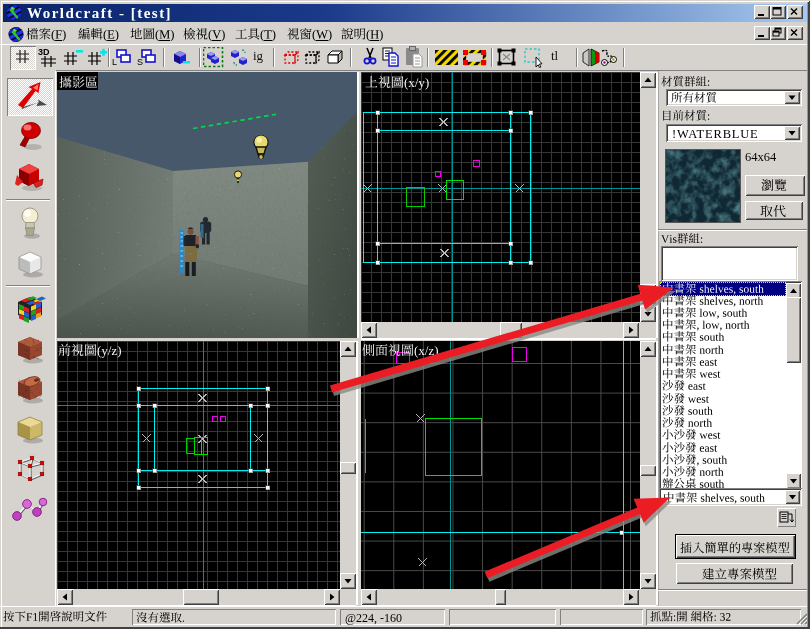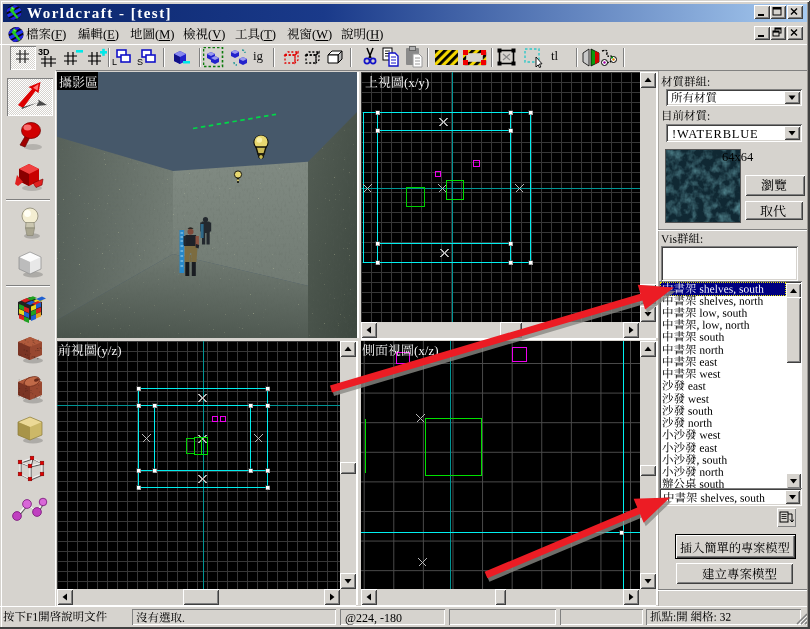--- a/index.html
+++ b/index.html
@@ -911,21 +911,21 @@
         <filter id="wat" x="0" y="0" width="1" height="1">
           <feTurbulence type="fractalNoise" baseFrequency="0.13 0.11" numOctaves="3" seed="8"></feTurbulence>
           <feColorMatrix type="matrix" values="0 0 0 0 0.16, 0 0 0 0 0.42, 0 0 0 0 0.47, 1.3 0 0 0 -0.5"></feColorMatrix>
           <feComposite operator="in" in2="SourceGraphic"></feComposite>
         </filter>
       </defs>
       <rect width="74" height="72" fill="#102833"></rect>
       <rect width="74" height="72" fill="#2a6a78" filter="url(#wat)"></rect>
     </svg>
   </div>
-<div style="left:722px;top:150px;font:12.5px 'Liberation Serif',serif">64x64</div>
+<div style="left:745px;top:150px;font:12.5px 'Liberation Serif',serif">64x64</div>
 <div class="r2" style="left:745px;top:175px;width:60px;height:21px;"></div>
 <svg width="28" height="18" style="position:absolute;left:761px;top:178px;overflow:visible">
     <g fill="#000" transform="translate(0,11.9) scale(0.013000,-0.013000)">
       <use href="#q41" x="0"></use>
       <use href="#q42" x="1000"></use>
     </g>
   </svg>
 <div class="r2" style="left:745px;top:201px;width:58px;height:19px;"></div>
 <svg width="28" height="18" style="position:absolute;left:760px;top:203.5px;overflow:visible">
     <g fill="#000" transform="translate(0,11.9) scale(0.013000,-0.013000)">
@@ -1261,21 +1261,21 @@
 <div class="s1" style="left:646px;top:609px;width:155px;height:16px;"></div>
 <svg width="50" height="16" style="position:absolute;left:136px;top:610.5px;overflow:visible">
     <g fill="#000" transform="translate(0,10.7) scale(0.011500,-0.011500)">
       <use href="#q85" x="0"></use>
       <use href="#q39" x="1000"></use>
       <use href="#q86" x="2000"></use>
       <use href="#q43" x="3000"></use>
       <use href="#q87" x="4000"></use>
     </g>
   </svg>
-<div style="left:345px;top:611px;font:12px 'Liberation Serif',serif">@224, -180</div>
+<div style="left:345px;top:611px;font:12px 'Liberation Serif',serif">@224, -160</div>
 <svg width="83" height="16" style="position:absolute;left:650px;top:610px;overflow:visible">
     <g fill="#000" transform="translate(0,10.7) scale(0.011500,-0.011500)">
       <use href="#q88" x="0"></use>
       <use href="#q89" x="1000"></use>
       <use href="#q37" x="2000"></use>
       <use href="#q81" x="2278"></use>
       <use href="#q90" x="3528"></use>
       <use href="#q91" x="4528"></use>
       <use href="#q37" x="5528"></use>
       <use href="#q92" x="6056"></use>

